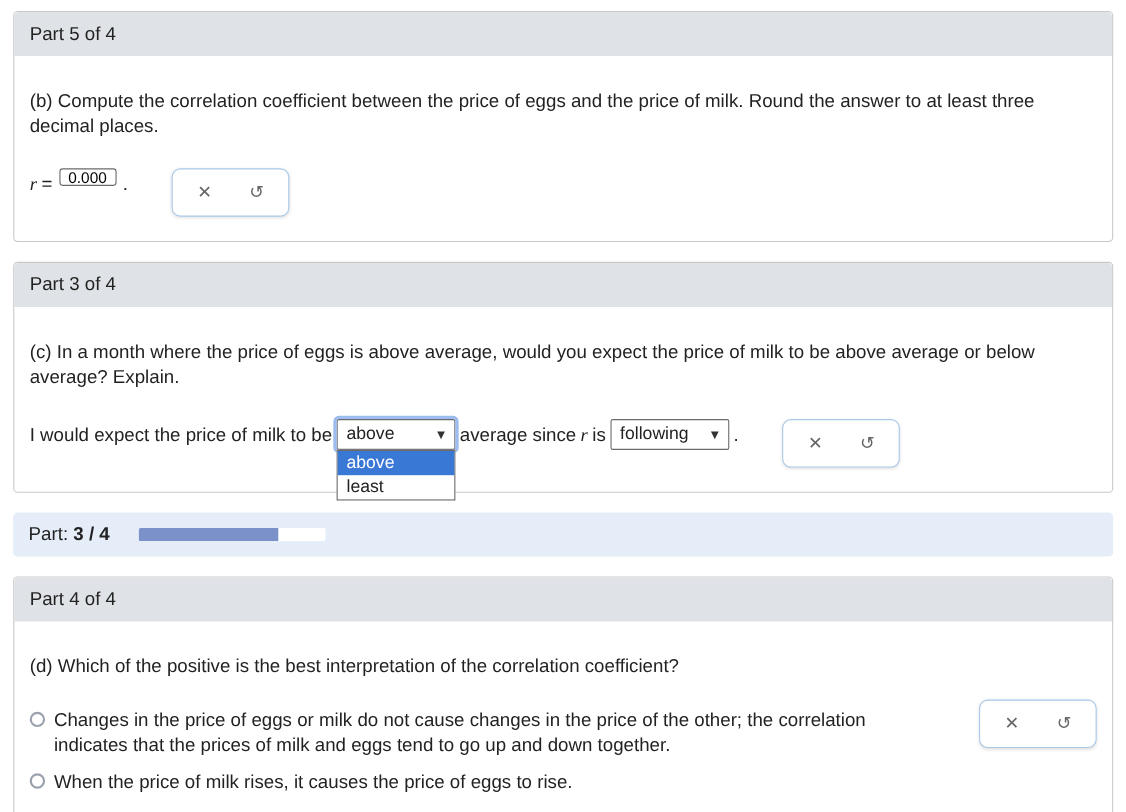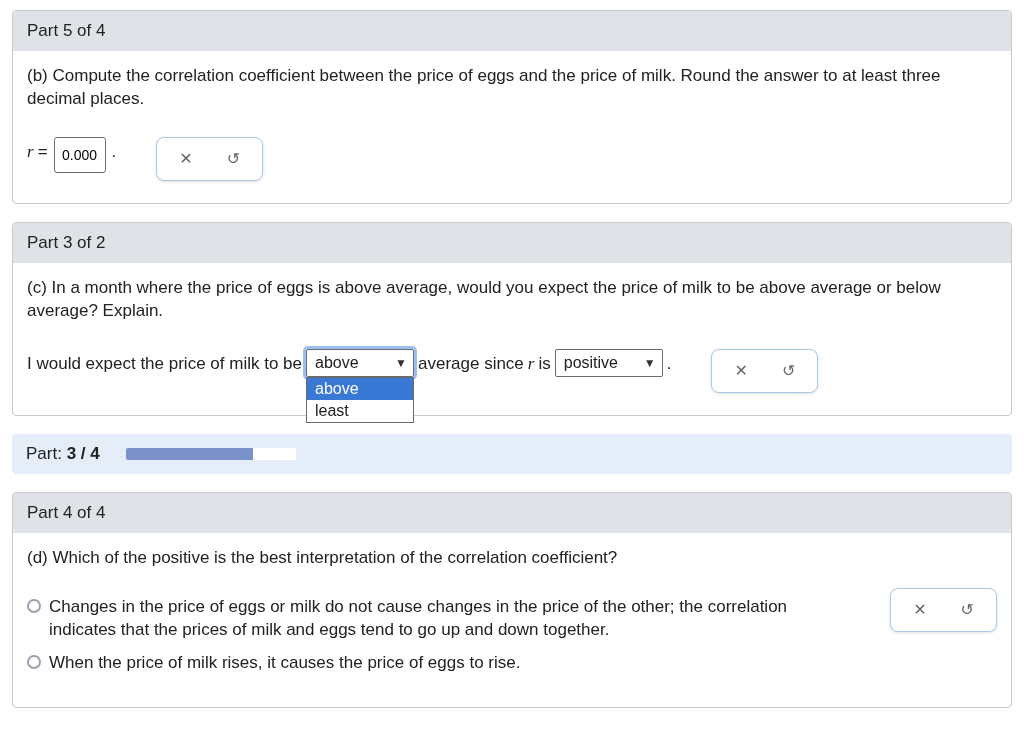--- a/index.html
+++ b/index.html
@@ -22,35 +22,35 @@
     background: #dfe3e7;
     padding: 10px 14px;
     font-size: 17px;
     color: #222;
     border-radius: 4px 4px 0 0;
   }
   .card-body {
     padding: 12px 14px 22px 14px;
   }
   .question-text {
-    margin: 2px 0 26px 0;
+    margin: 18px 0 26px 0;
     line-height: 1.35;
   }
   .inline-row {
     display: flex;
     align-items: flex-start;
     flex-wrap: wrap;
     gap: 4px;
     position: relative;
   }
   .inline-text { line-height: 30px; }
   .ital { font-style: italic; font-family: 'Times New Roman', serif; }
   .small-input {
     width: 52px;
-    height: 36px;
+    height: 16px;
     border: 1.5px solid #6b6b6b;
     border-radius: 3px;
     font-size: 14px;
     text-align: center;
     padding: 0 2px;
     margin: 0 2px;
   }
   .select-wrap {
     position: relative;
     display: inline-block;
@@ -177,21 +177,21 @@
       <span class="inline-text">.</span>
       <div class="toolbox">
         <span class="ico">✕</span>
         <span class="ico">↺</span>
       </div>
     </div>
   </div>
 </div>
 
 <div class="card">
-  <div class="card-header">Part 3 of 2</div>
+  <div class="card-header">Part 3 of 4</div>
   <div class="card-body">
     <div class="question-text">(c) In a month where the price of eggs is above average, would you expect the price of milk to be above average or below average? Explain.</div>
     <div class="inline-row">
       <span class="inline-text">I would expect the price of milk to be</span>
 
       <span class="select-wrap">
         <span class="fake-select focused">
           <span>above</span>
           <span class="caret">▼</span>
         </span>
@@ -200,21 +200,21 @@
           <div class="dropdown-item">least</div>
         </div>
       </span>
 
       <span class="inline-text">average since</span>
       <span class="inline-text ital">r</span>
       <span class="inline-text">is</span>
 
       <span class="select-wrap">
         <span class="fake-select">
-          <span>positive</span>
+          <span>following</span>
           <span class="caret">▼</span>
         </span>
       </span>
       <span class="inline-text">.</span>
 
       <div class="toolbox">
         <span class="ico">✕</span>
         <span class="ico">↺</span>
       </div>
     </div>

